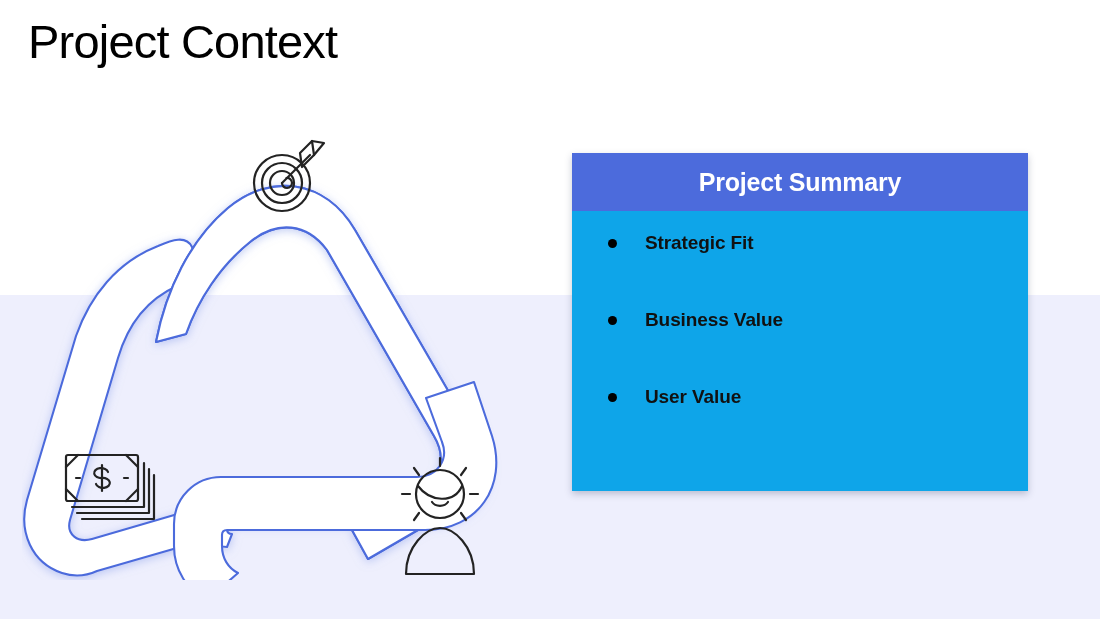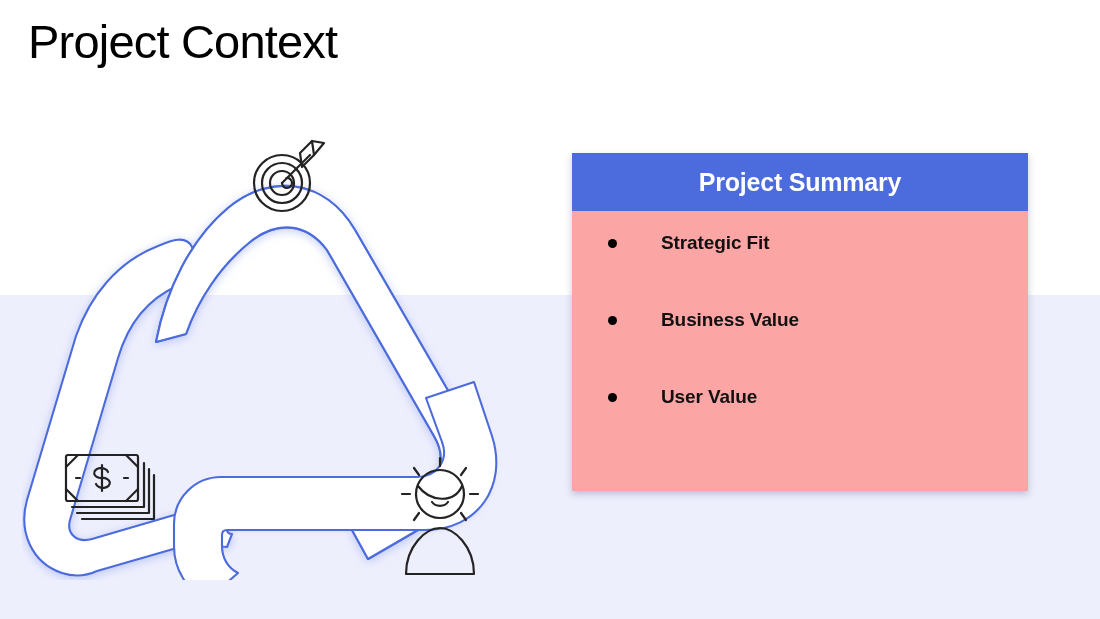--- a/index.html
+++ b/index.html
@@ -64,21 +64,21 @@
   }
   .diagram svg { display: block; }
 
   
   .card {
     position: absolute;
     left: 572px;
     top: 153px;
     width: 456px;
     height: 338px;
-    background: #fca5a5;
+    background: #0ea5e9;
     box-shadow: 0 3px 7px rgba(40, 45, 80, 0.26);
   }
   .card-header {
     height: 58px;
     background: #4c6bdc;
     display: flex;
     align-items: center;
     justify-content: center;
   }
   .card-header-title {
@@ -99,21 +99,21 @@
   }
   .bullet-dot {
     width: 9px;
     height: 9px;
     border-radius: 50%;
     background: #000000;
     margin-top: 10px;
     flex: 0 0 auto;
   }
   .bullet-text {
-    margin-left: 44px;
+    margin-left: 28px;
     font-size: 19px;
     font-weight: 700;
     color: #111111;
     letter-spacing: -0.1px;
     line-height: 28px;
   }
 </style>
 </head>
 <body>
 

